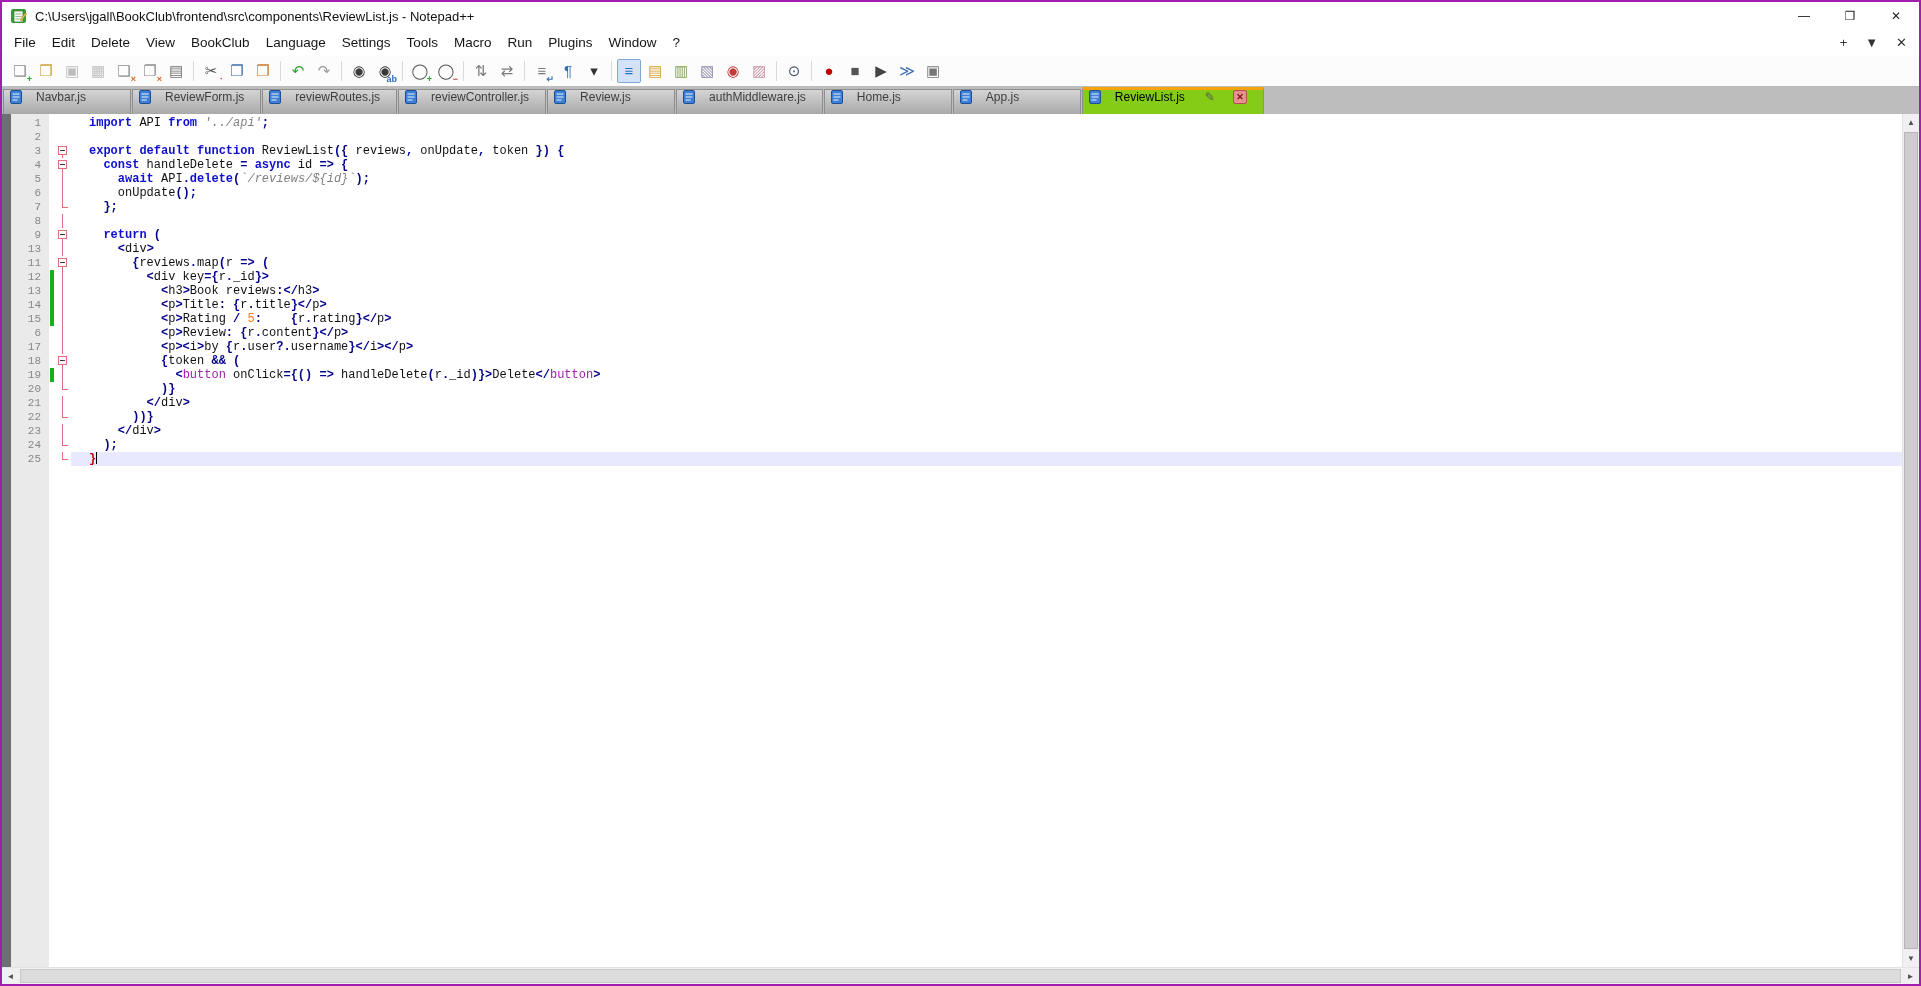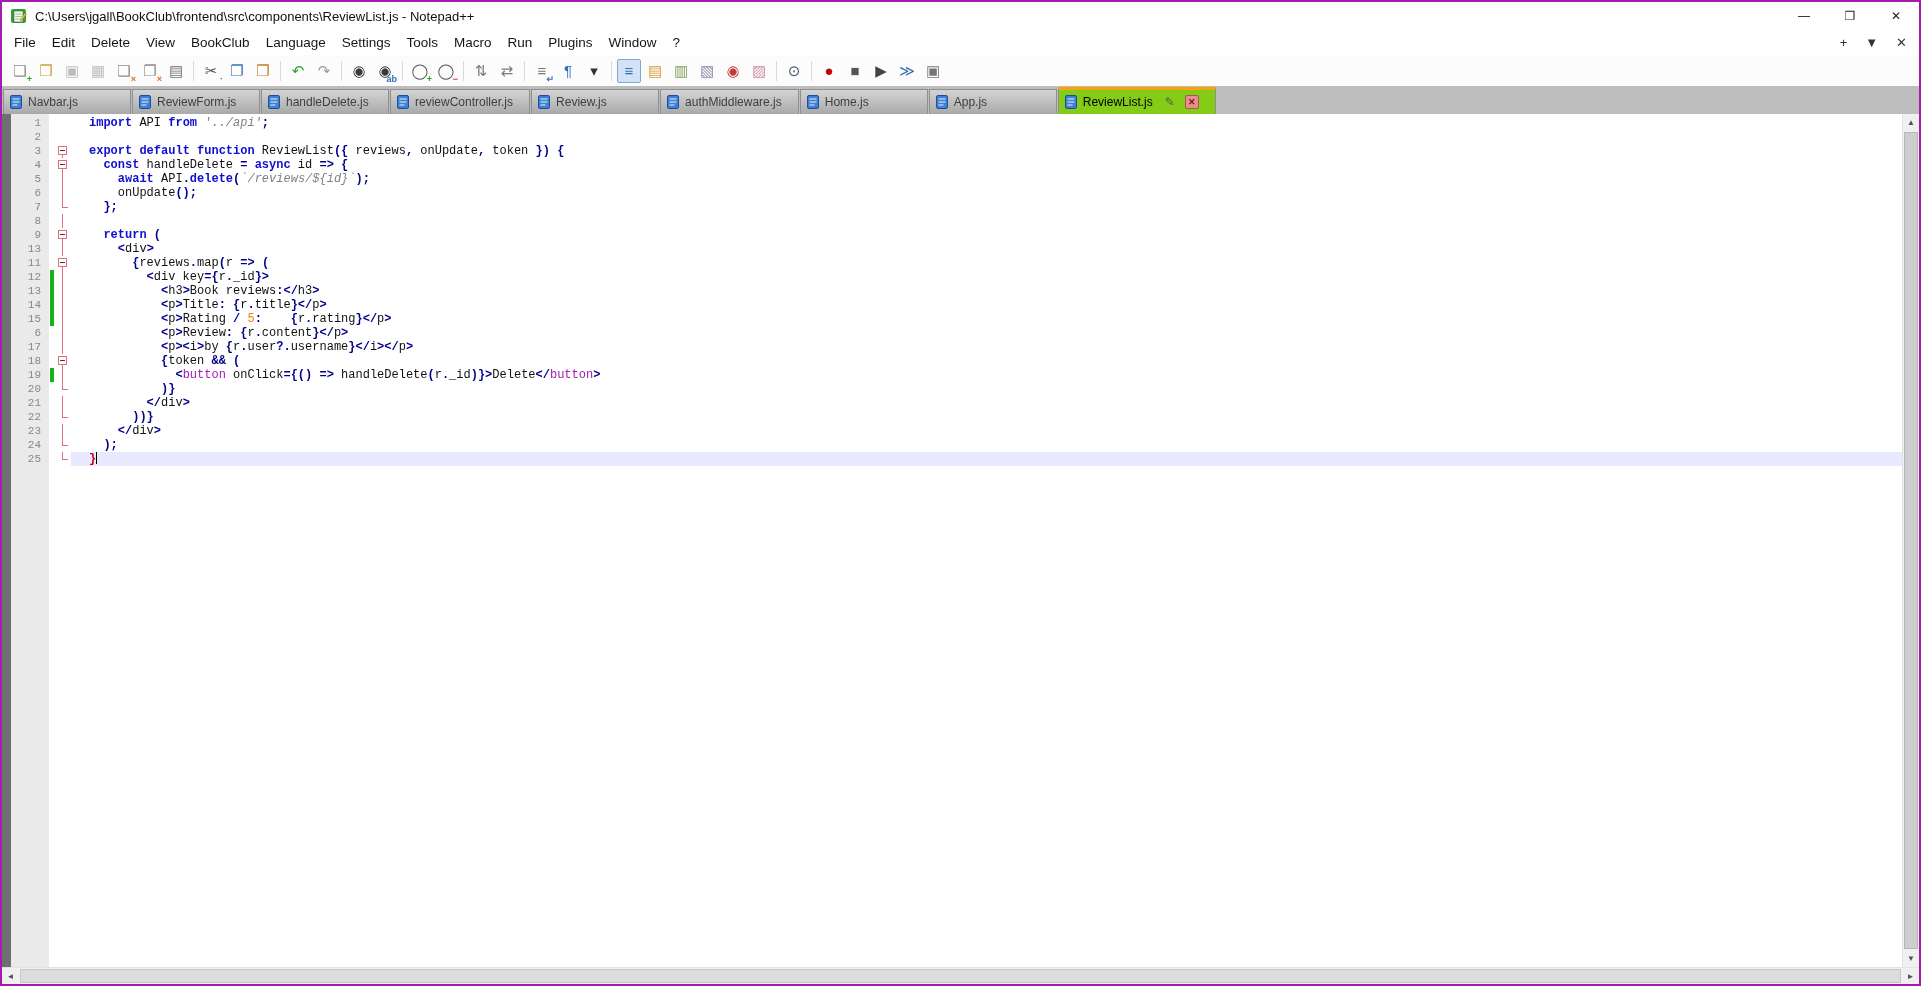--- a/index.html
+++ b/index.html
@@ -29,21 +29,21 @@
              padding-left:5px; }
   .tb-icon { width:24px; height:24px; margin:0 1px; position:relative; display:flex;
              align-items:center; justify-content:center; font-size:15px; line-height:1; }
   .tb-icon.active { background:#d3e3f5; border:1px solid #7ea8d8; border-radius:2px; }
   .tb-badge { position:absolute; right:0px; bottom:-1px; font-size:9px; font-weight:bold; }
   .tb-sep { width:1px; height:20px; background:#d9d9d9; margin:0 4px; }
 
   
   .tabbar { height:28px; flex:0 0 28px; background:#bdbdbd; display:flex; align-items:flex-end;
             padding:2px 0 0 1px; }
-  .tab { height:25px; display:flex; align-items:center; gap:6px; padding:0 16px 0 6px;
+  .tab { height:25px; display:flex; align-items:flex-start; gap:14px; padding:0 16px 0 6px;
          background:linear-gradient(#d4d4d4,#a9a9a9); border:1px solid #8f8f8f; border-bottom:none;
          margin-right:1px; font-size:12px; color:#3e3e3e; white-space:nowrap; min-width:128px; }
   .tab.active { height:27px; background:#84cc16; color:#000;
                 border-top:3px solid #f7a30b; min-width:150px; }
   .tab-close { width:14px; height:14px; margin-left:4px; background:#e79090; border:1px solid #b05252;
                border-radius:2px; display:flex; align-items:center; justify-content:center;
                font-size:9px; font-weight:bold; color:#7c1212; }
   .tab-pin { font-size:12px; color:#555; margin-left:6px; }
 
   
@@ -200,21 +200,21 @@
         </svg>
         <span>ReviewForm.js</span>
       </div>
       <div class="tab">
         <svg viewBox="0 0 12 14" width="12" height="14">
           <rect x="0.5" y="0.5" width="11" height="13" rx="1.5" fill="#3f7fd6" stroke="#1d4f96"></rect>
           <line x1="2.5" y1="4" x2="9.5" y2="4" stroke="#cfe2f8" stroke-width="1.2"></line>
           <line x1="2.5" y1="7" x2="9.5" y2="7" stroke="#cfe2f8" stroke-width="1.2"></line>
           <line x1="2.5" y1="10" x2="7.5" y2="10" stroke="#cfe2f8" stroke-width="1.2"></line>
         </svg>
-        <span>handleDelete.js</span>
+        <span>reviewRoutes.js</span>
       </div>
       <div class="tab">
         <svg viewBox="0 0 12 14" width="12" height="14">
           <rect x="0.5" y="0.5" width="11" height="13" rx="1.5" fill="#3f7fd6" stroke="#1d4f96"></rect>
           <line x1="2.5" y1="4" x2="9.5" y2="4" stroke="#cfe2f8" stroke-width="1.2"></line>
           <line x1="2.5" y1="7" x2="9.5" y2="7" stroke="#cfe2f8" stroke-width="1.2"></line>
           <line x1="2.5" y1="10" x2="7.5" y2="10" stroke="#cfe2f8" stroke-width="1.2"></line>
         </svg>
         <span>reviewController.js</span>
       </div>

